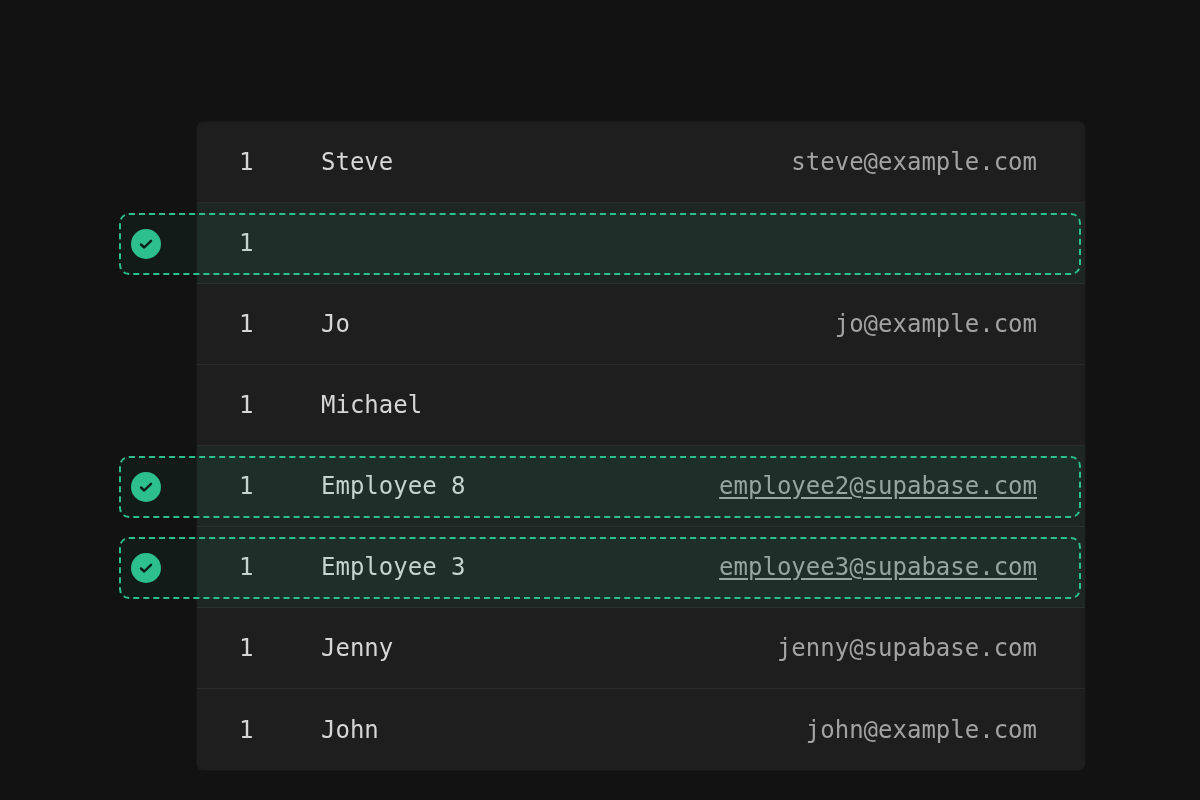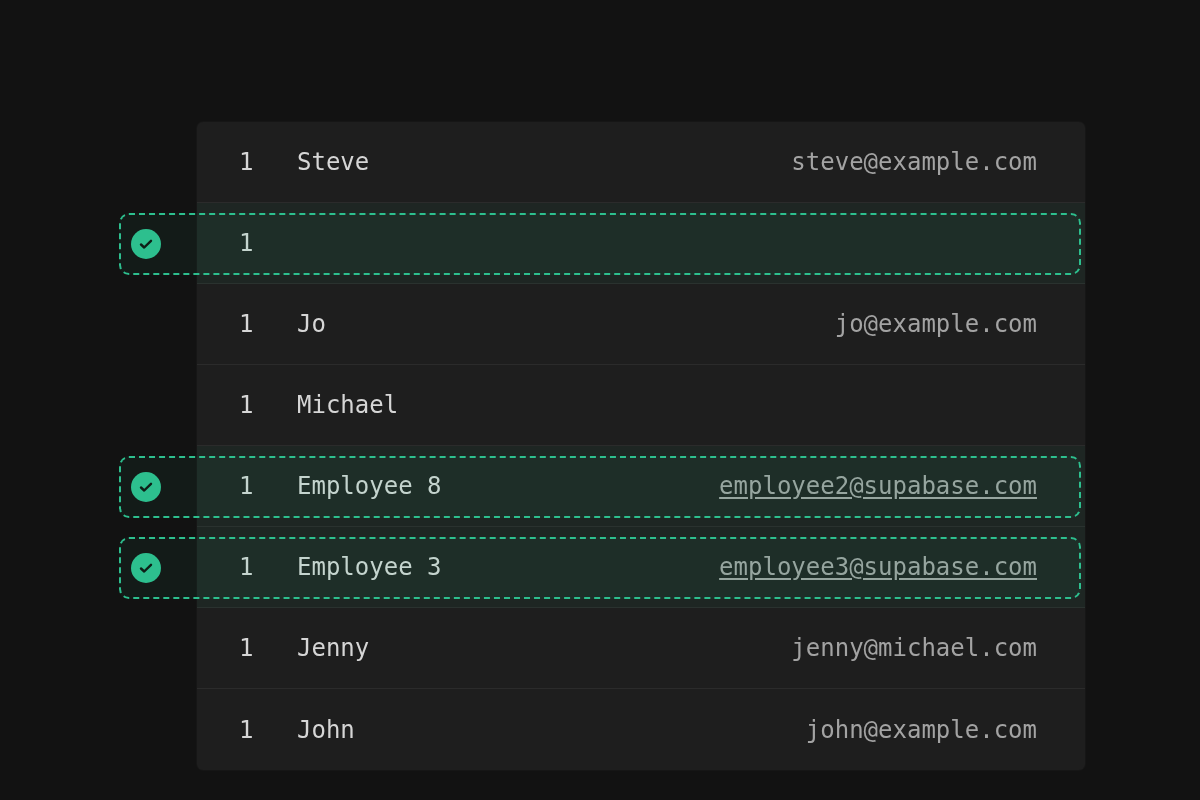--- a/index.html
+++ b/index.html
@@ -37,20 +37,21 @@
   .idx {
     width: 58px;
     font-size: 24px;
     color: #d6d6d6;
     text-align: left;
   }
   .name {
     flex: 0 0 auto;
     font-size: 24px;
     color: #d6d6d6;
+    margin-left: 24px;
   }
   .spacer { flex: 1; }
   .email {
     font-size: 24px;
     color: #a3a3a3;
     text-align: right;
   }
   .email.link { text-decoration: underline; text-underline-offset: 3px; }
 
   
@@ -121,21 +122,21 @@
     <div class="row">
       <span class="idx">1</span>
       <span class="name">Employee 3</span>
       <span class="spacer"></span>
       <span class="email link">employee3@supabase.com</span>
     </div>
     <div class="row">
       <span class="idx">1</span>
       <span class="name">Jenny</span>
       <span class="spacer"></span>
-      <span class="email">jenny@michael.com</span>
+      <span class="email">jenny@supabase.com</span>
     </div>
     <div class="row">
       <span class="idx">1</span>
       <span class="name">John</span>
       <span class="spacer"></span>
       <span class="email">john@example.com</span>
     </div>
   </div>
 
   <div class="hl-tint" style="top:203px"></div>

